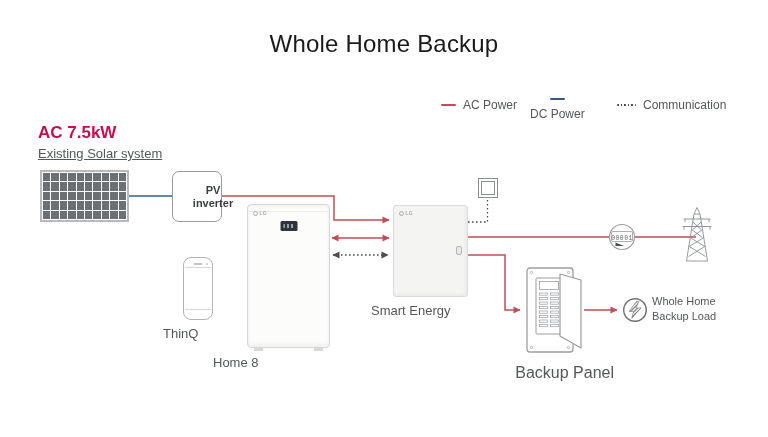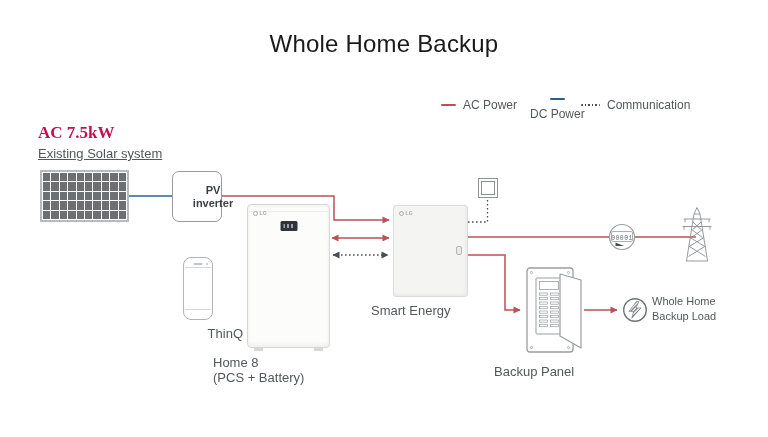--- a/index.html
+++ b/index.html
@@ -15,39 +15,39 @@
          color:var(--heading-text,#1a1a1a);letter-spacing:.2px;}
 
   
   .legend-item{top:98px;display:flex;align-items:center;gap:7px;font-size:12px;color:var(--label-text);}
   .sw{display:inline-block;height:2px;border-radius:1px;}
   .sw-ac{width:15px;background:var(--ac-power);}
   .sw-dc{width:15px;background:var(--dc-power);}
   .sw-comm{width:19px;height:1.6px;background:repeating-linear-gradient(90deg,var(--communication) 0 1.6px,transparent 1.6px 3.6px);}
 
   
-  .ac-cap{left:38px;top:123px;font-size:17px;font-weight:700;color:var(--brand-red);font-family:Liberation Serif, serif;}
+  .ac-cap{left:38px;top:123px;font-size:17px;font-weight:700;color:var(--brand-red);}
   .solar-name{left:38px;top:146px;font-size:13px;text-decoration:underline;}
 
   
   .solar{left:40px;top:170px;width:89px;height:52px;border:2px solid #b7babc;background:#fff;
          padding:1px;display:grid;grid-template-columns:repeat(10,1fr);grid-template-rows:repeat(5,1fr);gap:1px;box-sizing:border-box;}
   .solar i{background:#6c7073;}
 
   
   .pvinv{left:172px;top:171px;width:50px;height:51px;border:1.5px solid #989ca0;border-radius:7px;
          background:#fff;display:flex;flex-direction:column;align-items:center;justify-content:center;
          font-size:11px;font-weight:700;color:#3b3f42;line-height:13px;box-sizing:border-box;padding-left:32px;}
 
   
   .phone{left:183px;top:257px;width:30px;height:63px;border:1.5px solid #b3b6b8;border-radius:8px;background:#fff;box-sizing:border-box;}
   .phone .speaker{position:absolute;top:5px;left:50%;transform:translateX(-50%);width:9px;height:1.5px;background:#c2c5c7;border-radius:1px;}
   .phone .cam{position:absolute;top:4.5px;right:4px;width:2px;height:2px;border-radius:50%;background:#c2c5c7;}
   .phone .screen{position:absolute;left:1px;right:1px;top:9px;bottom:9px;border-top:1px solid #d4d7d9;border-bottom:1px solid #d4d7d9;}
-  .thinq-label{left:173px;top:326px;width:70px;text-align:right;font-size:13px;}
+  .thinq-label{left:163px;top:326px;width:70px;text-align:left;font-size:13px;}
 
   
   .lglogo{display:flex;align-items:center;gap:1.5px;}
   .lglogo .dot{width:5px;height:5px;border:1px solid #a9acae;border-radius:50%;box-sizing:border-box;}
   .lglogo .txt{font-size:5px;font-weight:700;color:#a9acae;letter-spacing:.2px;}
 
   
   .home8{left:247px;top:204px;width:83px;height:144px;background:#fcfcfb;border:1px solid #d6d6d4;
          border-radius:4px;box-sizing:border-box;box-shadow:inset 0 -3px 4px rgba(0,0,0,.05), inset 0 2px 2px rgba(0,0,0,.03);}
   .home8 .seam{position:absolute;top:6px;left:0;right:0;border-bottom:1px solid #ececea;}
@@ -65,21 +65,21 @@
   .seb .logo{position:absolute;top:4px;left:5px;}
   .seb .handle{position:absolute;right:5px;top:40px;width:6px;height:9px;border:1px solid #b4b7b9;border-radius:2px;background:#e9e9e7;box-sizing:border-box;}
   .seb-label{left:371px;top:303px;width:120px;font-size:13px;line-height:15px;}
 
   
   .stop-label{left:453px;top:143px;width:70px;text-align:center;font-size:12.5px;line-height:15px;}
   .stopsw{left:478px;top:178px;width:20px;height:20px;border:1.5px solid #8e9194;background:#fff;box-sizing:border-box;}
   .stopsw .inner{position:absolute;inset:2px;border:1px solid #8e9194;}
 
   
-  .panel-label{left:494px;top:364px;width:120px;text-align:left;font-size:13px;}
+  .panel-label{left:494px;top:364px;width:120px;text-align:right;font-size:16px;}
   .load-label{left:652px;top:294px;font-size:11px;line-height:15px;}
 
   
   .layer{left:0;top:0;pointer-events:none;}
   .ln-ac{stroke:var(--ac-power);stroke-width:1.5;fill:none;}
   .ln-dc{stroke:var(--dc-power);stroke-width:1.5;fill:none;}
   .ln-comm{stroke:var(--communication);stroke-width:1.3;fill:none;stroke-dasharray:1.6 2.4;}
   .mk-red{fill:var(--ac-power);}
   .mk-comm{fill:var(--communication);}
   .icon-ln{stroke:#8b8e91;stroke-width:.9;fill:none;}
@@ -93,21 +93,21 @@
   <div class="abs title">Whole Home Backup</div>
 
   <div class="abs legend-item" style="left:441px;">
     <span class="sw sw-ac"></span>
     <span>AC Power</span>
   </div>
   <div class="abs legend-item" style="left:530px;flex-direction:column;">
     <span class="sw sw-dc"></span>
     <span>DC Power</span>
   </div>
-  <div class="abs legend-item" style="left:581px;align-items:center;">
+  <div class="abs legend-item" style="left:617px;align-items:center;">
     <span class="sw sw-comm"></span>
     <span>Communication</span>
   </div>
 
   <div class="abs ac-cap">AC 7.5kW</div>
   <div class="abs solar-name">Existing Solar system</div>
 
   <div class="abs solar">
     <i></i>
       <i></i>
@@ -178,21 +178,20 @@
     <span class="logo lglogo">
       <span class="dot"></span>
       <span class="txt">LG</span>
     </span>
     <span class="display"></span>
     <span class="foot l"></span>
     <span class="foot r"></span>
   </div>
   <div class="abs home8-label">
     <div>Home 8</div>
-    <div>(PCS + Battery)</div>
   </div>
 
   <div class="abs seb">
     <span class="logo lglogo">
       <span class="dot"></span>
       <span class="txt">LG</span>
     </span>
     <span class="handle"></span>
   </div>
   <div class="abs seb-label">

